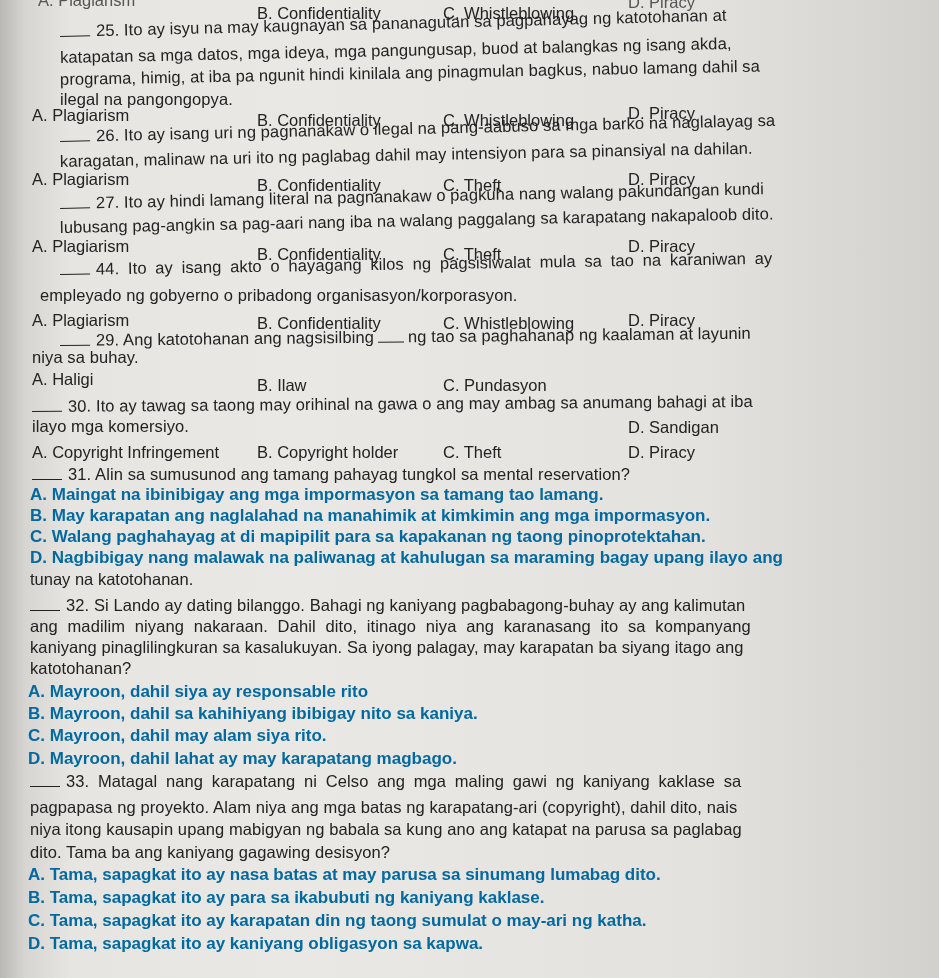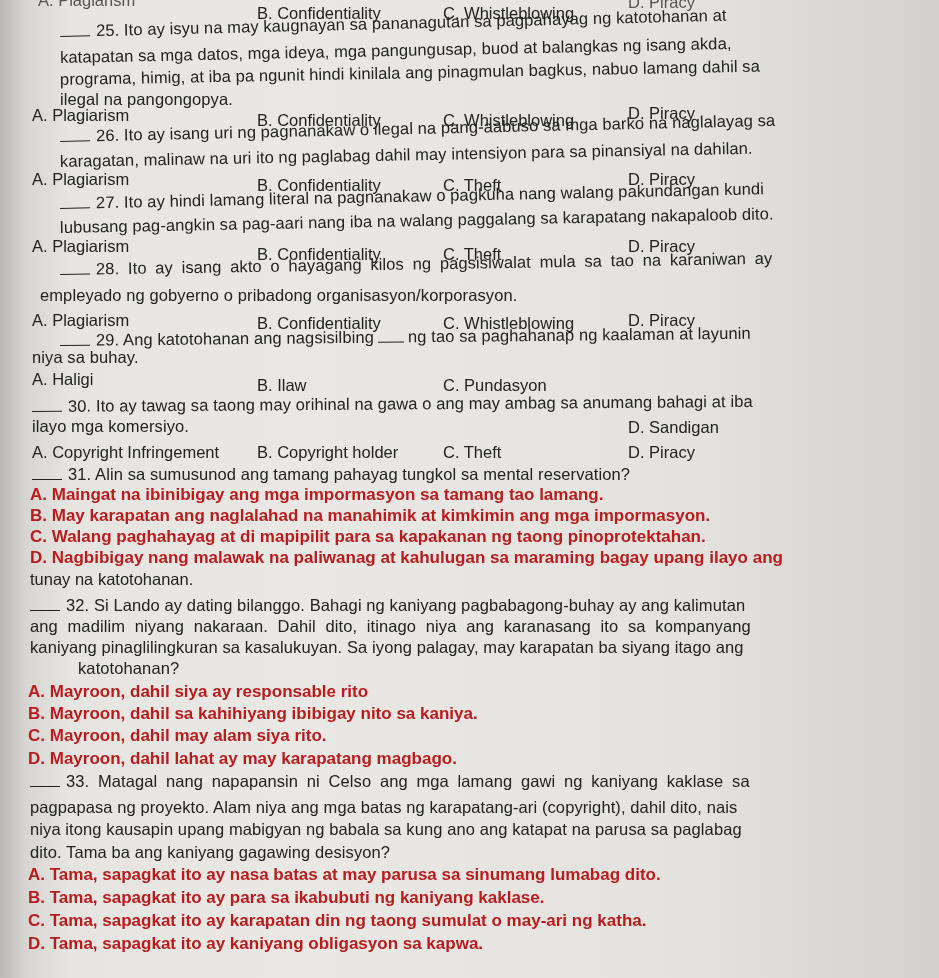--- a/index.html
+++ b/index.html
@@ -13,21 +13,21 @@
   .page { position: absolute; left: 0; top: 0; width: 939px; height: 978px; }
   .line {
     position: absolute; white-space: nowrap;
     font-size: 16.5px; line-height: 18px;
     transform-origin: left center;
     letter-spacing: 0.1px;
   }
   .opt { position: absolute; white-space: nowrap; font-size: 16.5px; line-height: 18px; }
   .blank { display: inline-block; width: 30px; border-bottom: 1.5px solid #222; margin-right: 6px; vertical-align: baseline; height: 2px; }
   .inblank { display: inline-block; width: 26px; border-bottom: 1.5px solid #222; margin: 0 4px; height: 2px; }
-  .dark { color: #b91c1c; font-weight: bold; font-size: 17px; }
+  .dark { color: #0369a1; font-weight: bold; font-size: 17px; }
   .cut { color: #555; }
 </style>
 </head>
 <body>
 
 <div class="page">
 
   <div class="opt cut" style="left:38px;top:-9px;">A. Plagiarism</div>
   <div class="opt" style="left:257px;top:4px;">B. Confidentiality</div>
   <div class="opt" style="left:443px;top:4px;">C. Whistleblowing</div>
@@ -49,21 +49,21 @@
   <div class="opt" style="left:443px;top:176px;">C. Theft</div>
   <div class="opt" style="left:628px;top:170px;">D. Piracy</div>
 
   <div class="line" style="left:60px;top:194px;transform:rotate(-1.2deg);"><span class="blank"></span><span>27.</span> <span>Ito ay hindi lamang literal na pagnanakaw o pagkuha nang walang pakundangan kundi</span></div>
   <div class="line" style="left:60px;top:218px;transform:rotate(-1.1deg);">lubusang pag-angkin sa pag-aari nang iba na walang paggalang sa karapatang nakapaloob dito.</div>
   <div class="opt" style="left:32px;top:237px;">A. Plagiarism</div>
   <div class="opt" style="left:257px;top:245px;">B. Confidentiality</div>
   <div class="opt" style="left:443px;top:245px;">C. Theft</div>
   <div class="opt" style="left:628px;top:237px;">D. Piracy</div>
 
-  <div class="line" style="left:60px;top:260px;transform:rotate(-0.9deg);word-spacing:4px;"><span class="blank"></span><span>28.</span> <span>Ito ay isang akto o hayagang kilos ng pagsisiwalat mula sa tao na karaniwan ay</span></div>
+  <div class="line" style="left:60px;top:260px;transform:rotate(-0.9deg);word-spacing:4px;"><span class="blank"></span><span>44.</span> <span>Ito ay isang akto o hayagang kilos ng pagsisiwalat mula sa tao na karaniwan ay</span></div>
   <div class="line" style="left:40px;top:286px;">empleyado ng gobyerno o pribadong organisasyon/korporasyon.</div>
   <div class="opt" style="left:32px;top:311px;">A. Plagiarism</div>
   <div class="opt" style="left:257px;top:314px;">B. Confidentiality</div>
   <div class="opt" style="left:443px;top:314px;">C. Whistleblowing</div>
   <div class="opt" style="left:628px;top:311px;">D. Piracy</div>
 
   <div class="line" style="left:60px;top:331px;transform:rotate(-0.6deg);"><span class="blank"></span><span>29.</span> <span>Ang katotohanan ang nagsisilbing</span><span class="inblank"></span><span>ng tao sa paghahanap ng kaalaman at layunin</span></div>
   <div class="line" style="left:32px;top:348px;">niya sa buhay.</div>
   <div class="opt" style="left:32px;top:370px;">A. Haligi</div>
   <div class="opt" style="left:257px;top:376px;">B. Ilaw</div>
@@ -80,27 +80,27 @@
   <div class="line" style="left:32px;top:465px;"><span class="blank"></span><span>31.</span> <span>Alin sa sumusunod ang tamang pahayag tungkol sa mental reservation?</span></div>
   <div class="opt dark" style="left:30px;top:486px;">A. Maingat na ibinibigay ang mga impormasyon sa tamang tao lamang.</div>
   <div class="opt dark" style="left:30px;top:507px;">B. May karapatan ang naglalahad na manahimik at kimkimin ang mga impormasyon.</div>
   <div class="opt dark" style="left:30px;top:528px;">C. Walang paghahayag at di mapipilit para sa kapakanan ng taong pinoprotektahan.</div>
   <div class="opt dark" style="left:30px;top:549px;">D. Nagbibigay nang malawak na paliwanag at kahulugan sa maraming bagay upang ilayo ang</div>
   <div class="opt" style="left:30px;top:570px;">tunay na katotohanan.</div>
 
   <div class="line" style="left:30px;top:596px;"><span class="blank"></span><span>32.</span> <span>Si Lando ay dating bilanggo. Bahagi ng kaniyang pagbabagong-buhay ay ang kalimutan</span></div>
   <div class="line" style="left:30px;top:617px;word-spacing:5px;">ang madilim niyang nakaraan. Dahil dito, itinago niya ang karanasang ito sa kompanyang</div>
   <div class="line" style="left:30px;top:638px;">kaniyang pinaglilingkuran sa kasalukuyan. Sa iyong palagay, may karapatan ba siyang itago ang</div>
-  <div class="line" style="left:30px;top:659px;margin-left:48px;">katotohanan?</div>
+  <div class="line" style="left:30px;top:659px;">katotohanan?</div>
   <div class="opt dark" style="left:28px;top:683px;">A. Mayroon, dahil siya ay responsable rito</div>
   <div class="opt dark" style="left:28px;top:705px;">B. Mayroon, dahil sa kahihiyang ibibigay nito sa kaniya.</div>
   <div class="opt dark" style="left:28px;top:727px;">C. Mayroon, dahil may alam siya rito.</div>
   <div class="opt dark" style="left:28px;top:750px;">D. Mayroon, dahil lahat ay may karapatang magbago.</div>
 
-  <div class="line" style="left:30px;top:772px;word-spacing:4px;"><span class="blank"></span><span>33.</span> <span>Matagal nang napapansin ni Celso ang mga lamang gawi ng kaniyang kaklase sa</span></div>
+  <div class="line" style="left:30px;top:772px;word-spacing:4px;"><span class="blank"></span><span>33.</span> <span>Matagal nang karapatang ni Celso ang mga maling gawi ng kaniyang kaklase sa</span></div>
   <div class="line" style="left:30px;top:798px;text-align:center;">pagpapasa ng proyekto. Alam niya ang mga batas ng karapatang-ari (copyright), dahil dito, nais</div>
   <div class="line" style="left:30px;top:820px;">niya itong kausapin upang mabigyan ng babala sa kung ano ang katapat na parusa sa paglabag</div>
   <div class="line" style="left:30px;top:843px;">dito. Tama ba ang kaniyang gagawing desisyon?</div>
   <div class="opt dark" style="left:28px;top:889px;">B. Tama, sapagkat ito ay para sa ikabubuti ng kaniyang kaklase.</div>
   <div class="opt dark" style="left:28px;top:866px;">A. Tama, sapagkat ito ay nasa batas at may parusa sa sinumang lumabag dito.</div>
   <div class="opt dark" style="left:28px;top:912px;">C. Tama, sapagkat ito ay karapatan din ng taong sumulat o may-ari ng katha.</div>
   <div class="opt dark" style="left:28px;top:935px;">D. Tama, sapagkat ito ay kaniyang obligasyon sa kapwa.</div>
 </div>
 
 </body></html>

